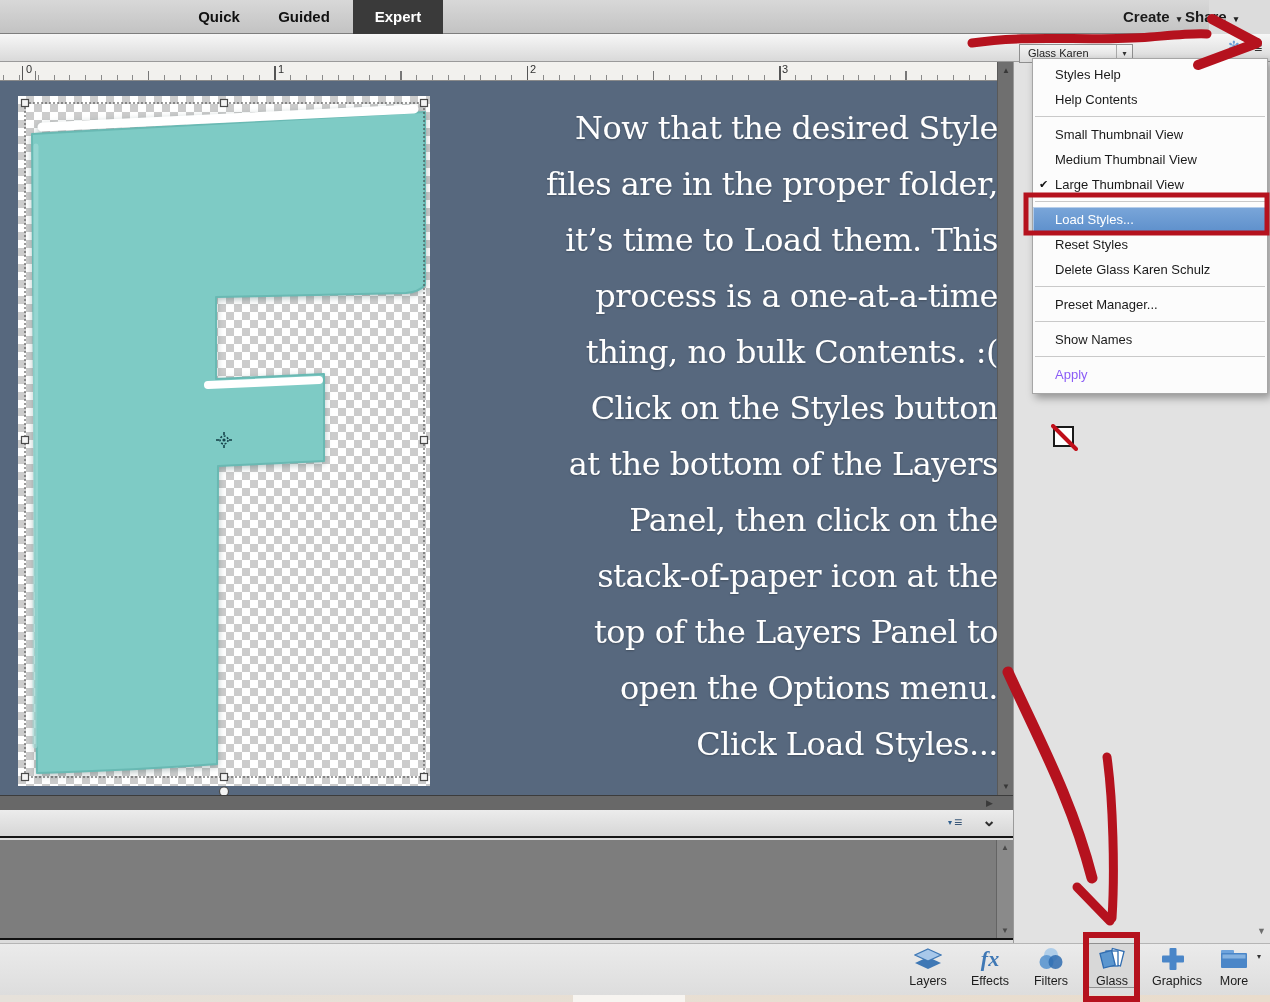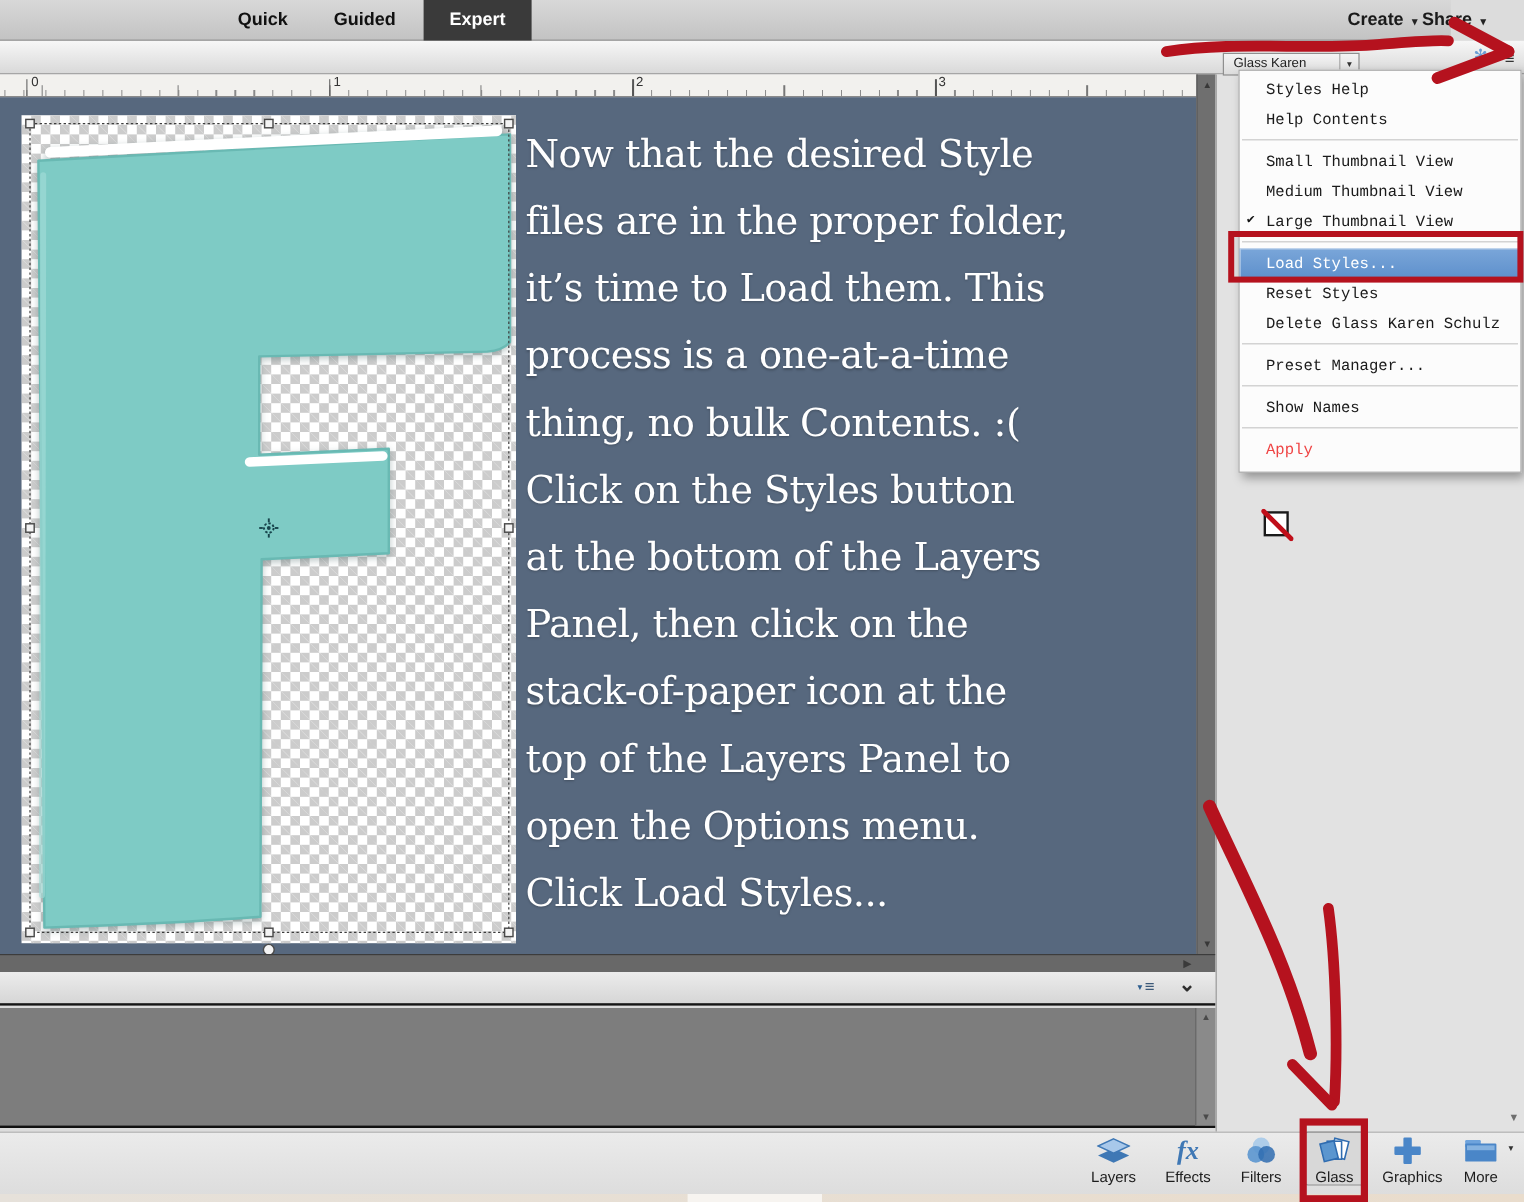--- a/index.html
+++ b/index.html
@@ -43,21 +43,21 @@
   #canvas { left:0; top:81px; width:997px; height:714px; background:#57687e; overflow:hidden; }
   #checker { position:absolute; left:18px; top:15px; width:412px; height:690px;
     background-color:#fff;
     background-image:linear-gradient(45deg,#cicic0 25%,transparent 25%,transparent 75%,#ccc 75%),
                      linear-gradient(45deg,#ccc 25%,transparent 25%,transparent 75%,#ccc 75%);
     background-image:linear-gradient(45deg,#ccc 25%,transparent 25%,transparent 75%,#ccc 75%),
                      linear-gradient(45deg,#ccc 25%,transparent 25%,transparent 75%,#ccc 75%);
     background-size:16px 16px; background-position:0 0,8px 8px; }
   #letter-svg { position:absolute; left:0; top:0; }
   #selection-svg { position:absolute; left:0; top:0; }
-  #canvas-text { position:absolute; left:438px; top:19px; width:560px; text-align:left; }
+  #canvas-text { position:absolute; left:438px; top:19px; width:560px; text-align:right; }
   #canvas-text .tline { font-family:"DejaVu Serif", serif; font-size:32px; line-height:56px;
     color:#fff; letter-spacing:-0.5px; white-space:nowrap;
     text-shadow:0 1px 2px rgba(0,0,0,.25); }
 
   
   #vscroll { left:997px; top:62px; width:16px; height:733px; background:#6f6f6f;
              border-left:1px solid #595959; }
   .scroll-arrow { position:absolute; left:0; width:16px; text-align:center; font-size:8px;
                   color:#383838; }
 
@@ -94,27 +94,27 @@
                       width:86px; overflow:hidden; white-space:nowrap; }
   #styleset-dd .arrow-box { position:absolute; right:0; top:0; width:16px; height:17px;
     border-left:1px solid #aaa; font-size:8px; color:#333; text-align:center; line-height:17px; }
   #fav-icon { left:1228px; top:38px; z-index:18; font-size:14px; color:#6d9fd6; }
   #panel-menu-btn { left:1248px; top:41px; z-index:18; }
   #panel-menu-btn .lines { color:#333; }
 
   
   #menu { left:1032px; top:58px; width:236px; z-index:30; background:#fcfcfc;
     border:1px solid #a6a6a6; box-shadow:3px 4px 8px rgba(0,0,0,.35);
-    padding:3px 0 6px 0;font-family:Liberation Mono, monospace; }
+    padding:3px 0 6px 0; }
   .mi { position:relative; height:25px; line-height:25px; padding-left:22px; font-size:13px;
         color:#1a1a1a; }
   .mi .mi-check { position:absolute; left:6px; top:0; font-size:11px; color:#111; }
   .mi.highlight { background:linear-gradient(#7aa6d9,#5e90cc); color:#fff;
         box-shadow:inset 0 0 0 1px rgba(255,255,255,.45); }
-  .mi.disabled { color:#ef4444; }
+  .mi.disabled { color:#8b5cf6; }
   .msep { height:10px; position:relative; }
   .msep:after { content:""; position:absolute; left:2px; right:2px; top:4px; height:1px;
         background:#c9c9c9; }
 
   
   #taskbar { left:0; top:943px; width:1270px; height:52px;
              background:linear-gradient(#ebebeb,#dddddd); border-top:1px solid #b5b5b5; }
   .tb-btn { position:absolute; top:2px; width:58px; height:46px; text-align:center; }
   .tb-btn .ic { height:26px; display:flex; align-items:center; justify-content:center; }
   .tb-btn .lbl { font-size:12.5px; color:#1c1c1c; margin-top:2px; }

